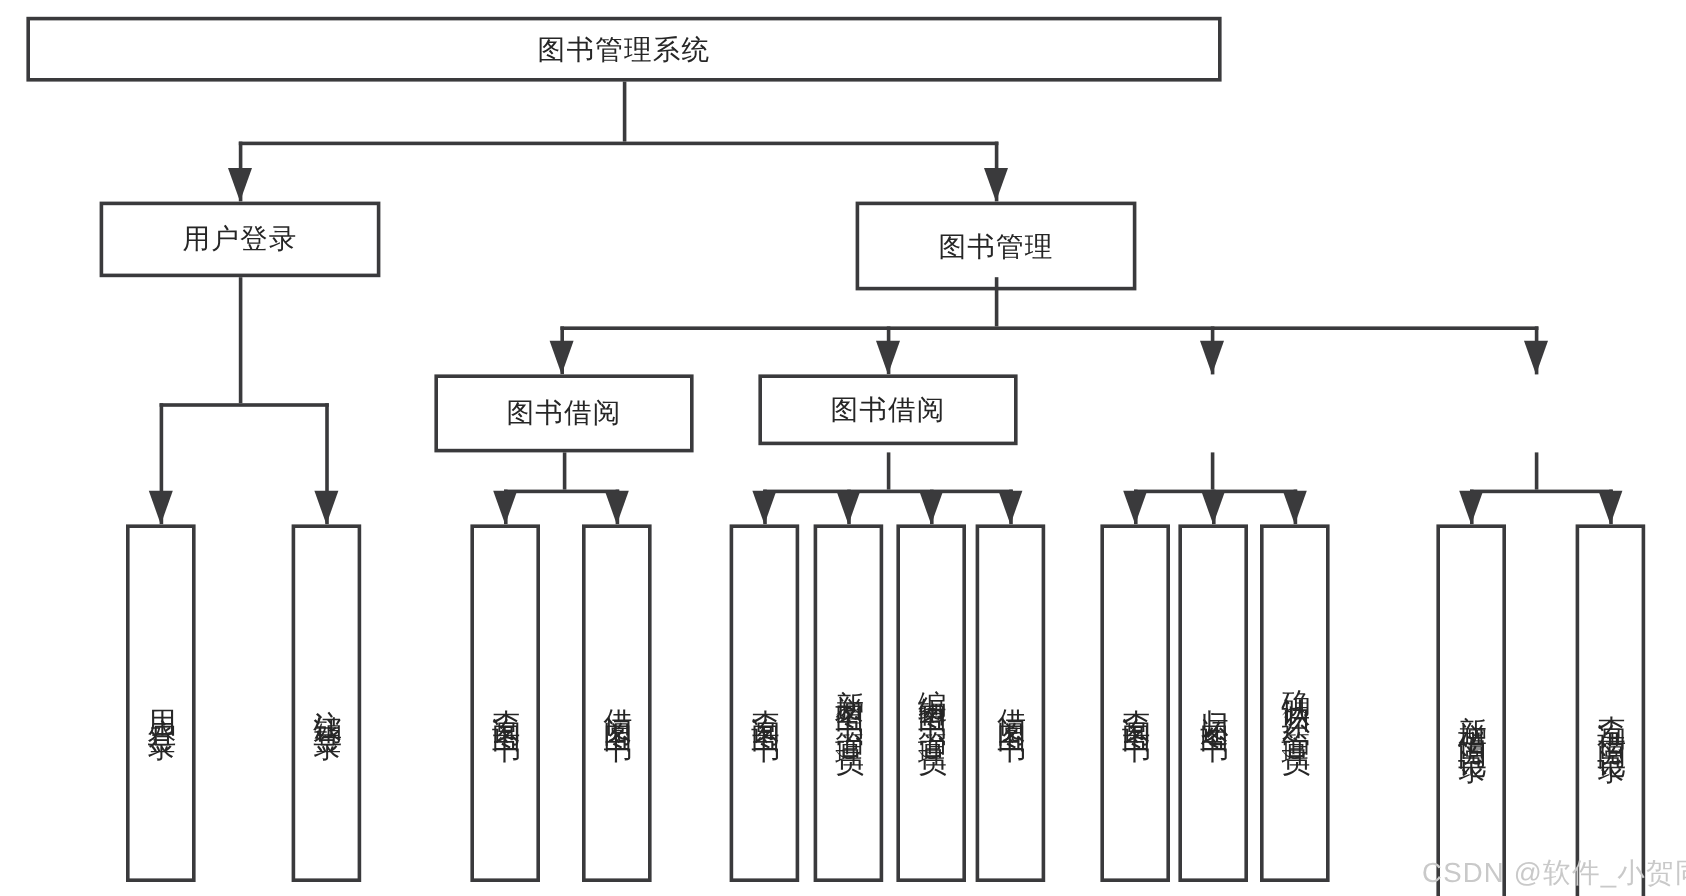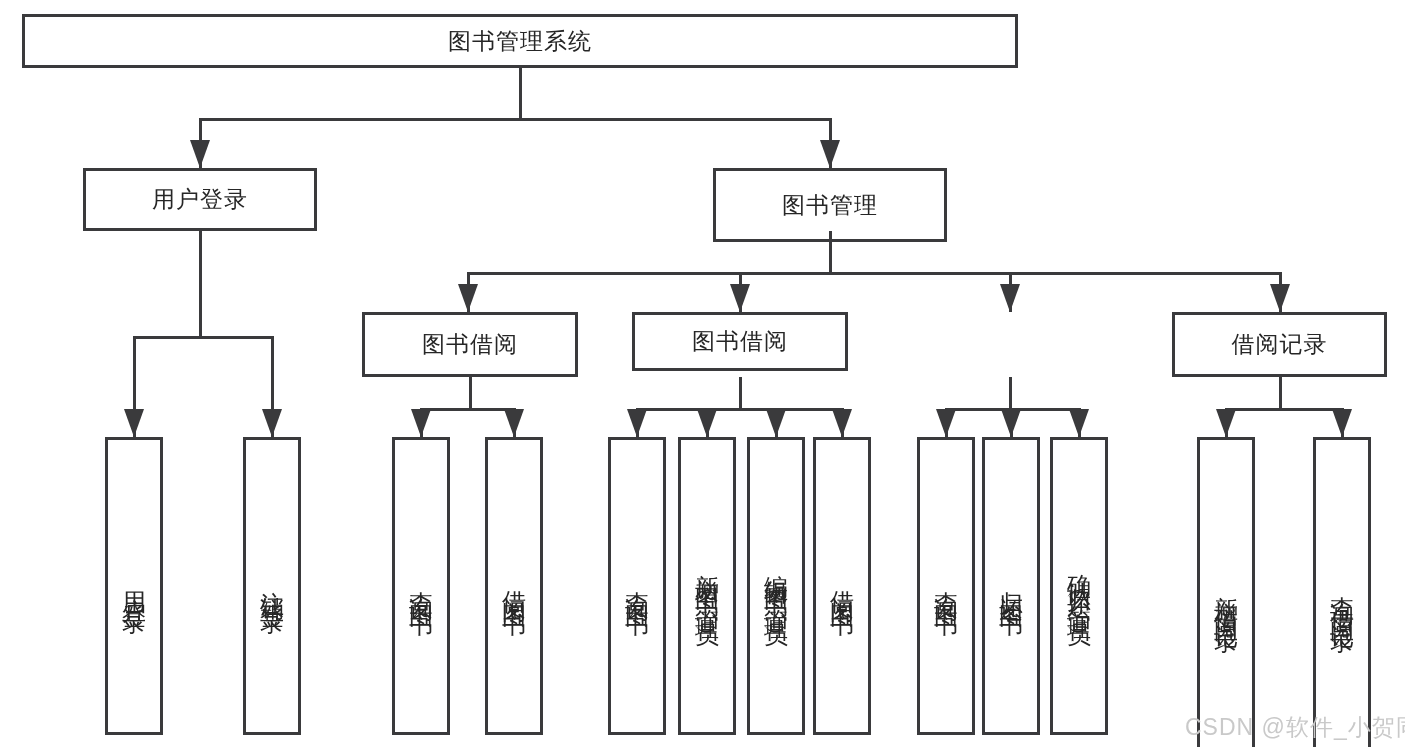--- a/index.html
+++ b/index.html
@@ -90,21 +90,20 @@
 
   <div class="v" style="left:199px;top:231px;height:105px"></div>
   <div class="h" style="left:133px;top:336px;width:141px"></div>
   <div class="v" style="left:133px;top:336px;height:101px"></div>
   <div class="arrow" style="left:124px;top:409px"></div>
   <div class="v" style="left:271px;top:336px;height:101px"></div>
   <div class="arrow" style="left:262px;top:409px"></div>
 
   <div class="box" style="left:362px;top:312px;width:216px;height:65px">图书借阅</div>
   <div class="box" style="left:632px;top:312px;width:216px;height:59px">图书借阅</div>
-  <div class="box" style="left:1172px;top:312px;width:215px;height:65px">借阅记录</div>
 
   <div class="v" style="left:469px;top:377px;height:31px"></div>
   <div class="h" style="left:420px;top:408px;width:96px"></div>
   <div class="v" style="left:420px;top:408px;height:29px"></div>
   <div class="arrow" style="left:411px;top:409px"></div>
   <div class="v" style="left:513px;top:408px;height:29px"></div>
   <div class="arrow" style="left:504px;top:409px"></div>
 
   <div class="v" style="left:739px;top:377px;height:31px"></div>
   <div class="h" style="left:636px;top:408px;width:208px"></div>

